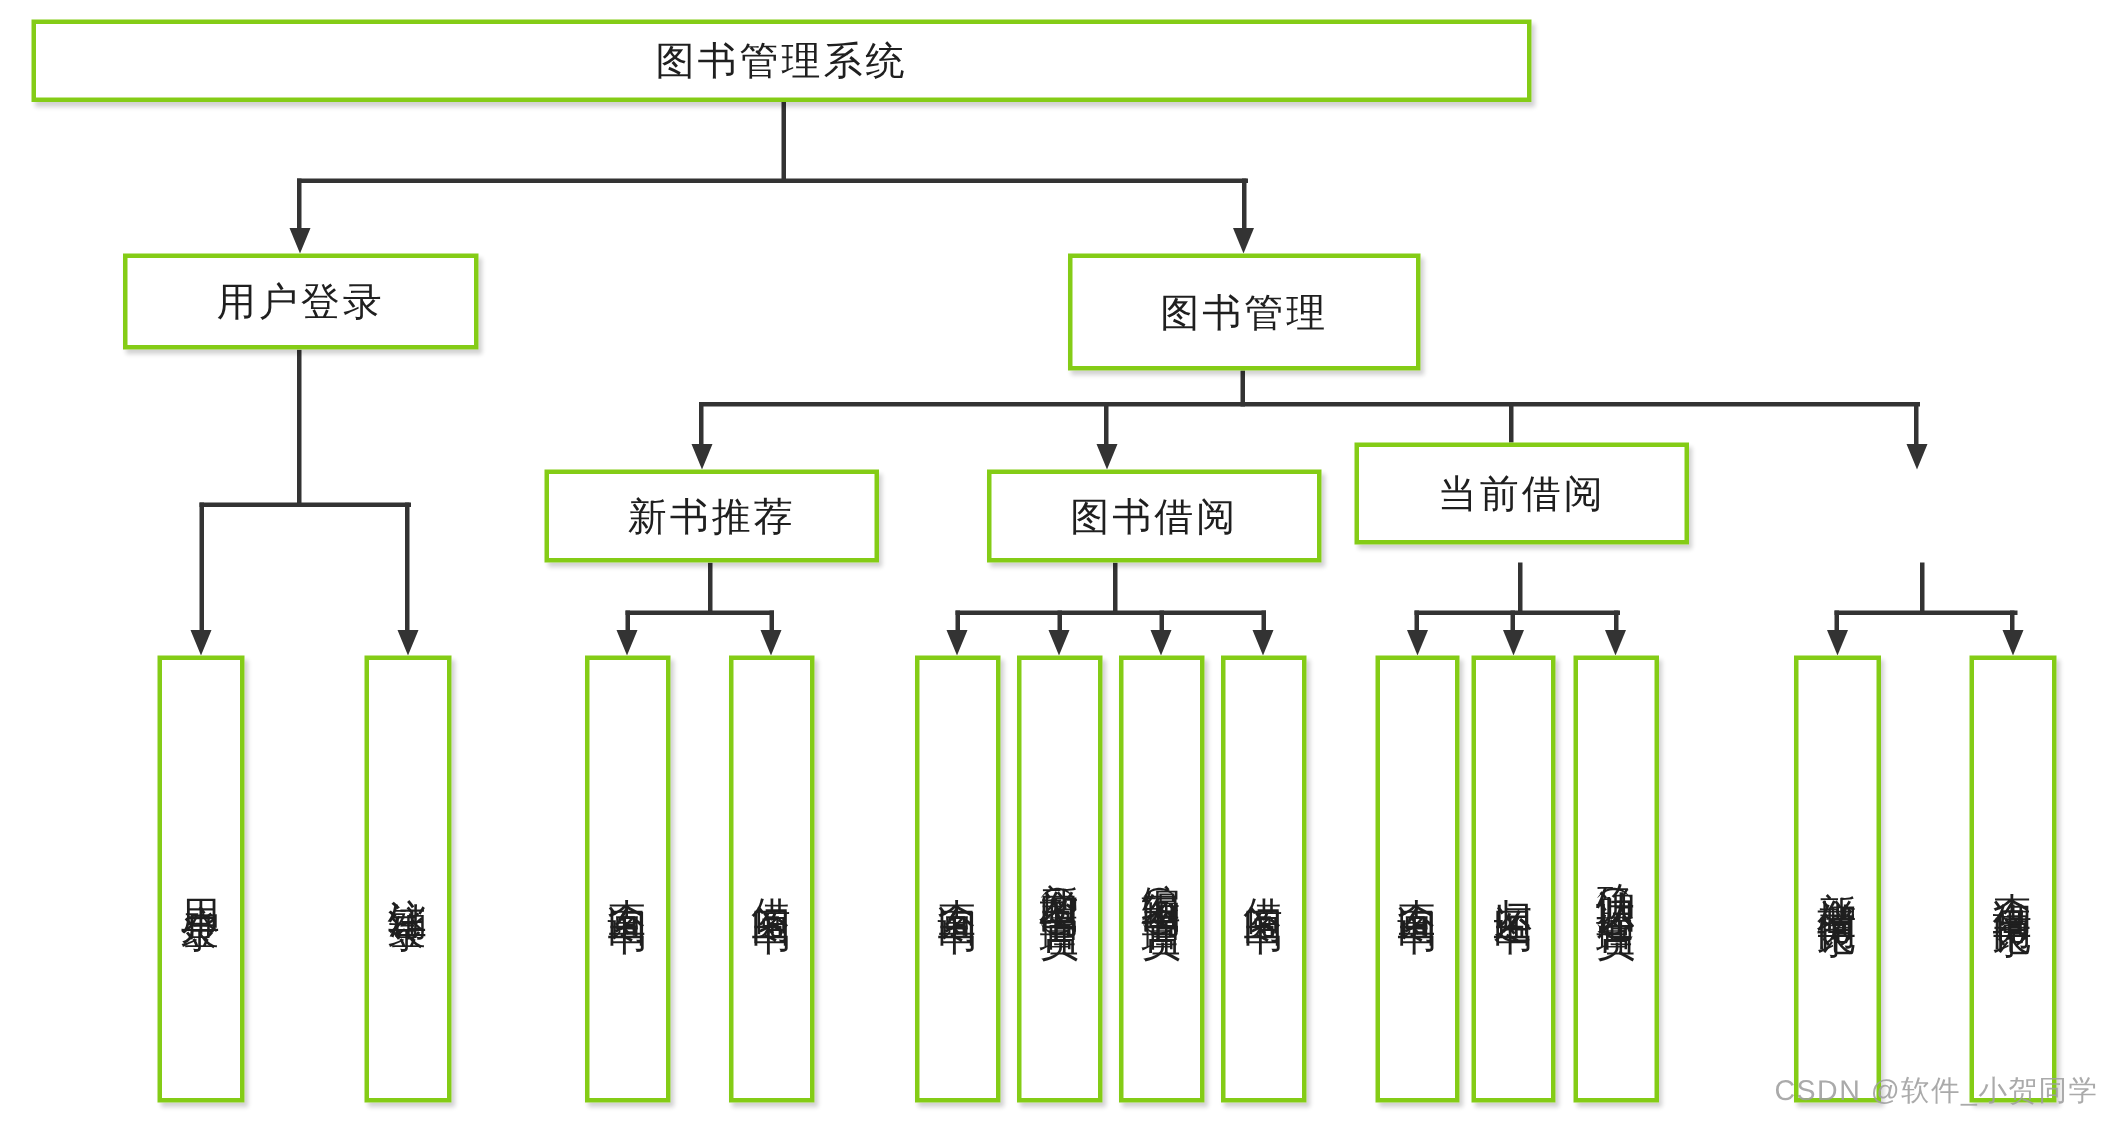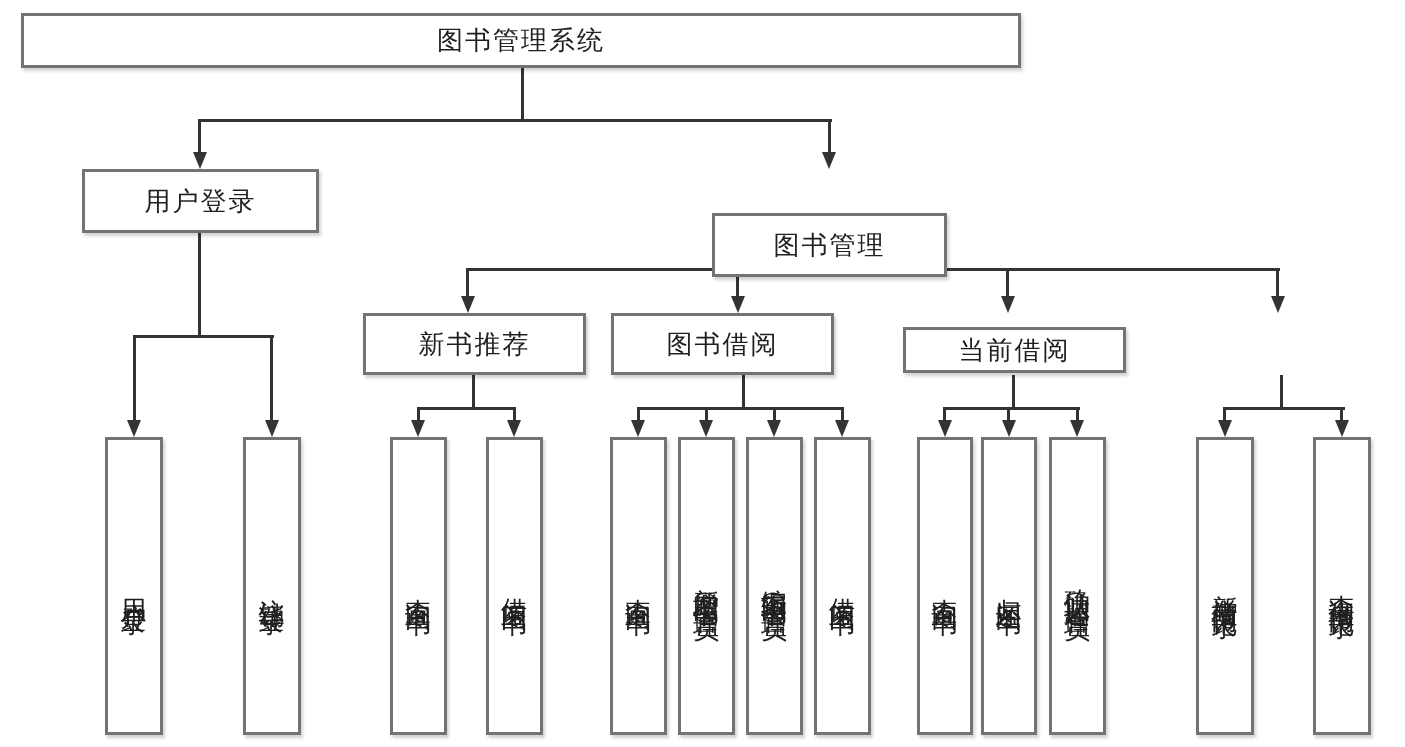--- a/index.html
+++ b/index.html
@@ -12,21 +12,21 @@
     position: relative;
     width: 1405px;
     height: 747px;
     background: #ffffff;
     overflow: hidden;
   }
   .box {
     position: absolute;
     box-sizing: border-box;
     background: #ffffff;
-    border: 3px solid #737373;
+    border: 3px solid #84cc16;
     box-shadow: 2px 3px 3px rgba(0,0,0,0.18);
     display: flex;
     align-items: center;
     justify-content: center;
     color: #1f1f1f;
     z-index: 2;
   }
   .box.h span {
     font-size: 26px;
     letter-spacing: 2px;
@@ -52,24 +52,24 @@
     width: 0;
     height: 0;
     border-left: 7px solid transparent;
     border-right: 7px solid transparent;
     border-top: 17px solid #333333;
     z-index: 1;
   }
   
   #n-root   { left: 21px;  top: 13px;  width: 1000px; height: 55px; }
   #n-login  { left: 82px;  top: 169px; width: 237px;  height: 64px; }
-  #n-mgmt   { left: 712px; top: 169px; width: 235px;  height: 64px; margin-top: 44px; }
+  #n-mgmt   { left: 712px; top: 169px; width: 235px;  height: 78px; }
   #n-new    { left: 363px; top: 313px; width: 223px;  height: 62px; font-family: Liberation Serif, serif; }
-  #n-borrow { left: 611px; top: 313px; width: 223px;  height: 62px; }
-  #n-cur    { left: 903px; top: 327px; width: 223px;  height: 46px; }
+  #n-borrow { left: 658px; top: 313px; width: 223px;  height: 62px; }
+  #n-cur    { left: 903px; top: 295px; width: 223px;  height: 68px; }
   #n-rec    { left: 1173px;top: 313px; width: 219px;  height: 62px; }
   .leaf { top: 437px; height: 298px; }
   #l-ul1 { left: 105px;  width: 58px; }
   #l-ul2 { left: 243px;  width: 58px; }
   #l-nb1 { left: 390px;  width: 57px; }
   #l-nb2 { left: 486px;  width: 57px; }
   #l-bb1 { left: 610px;  width: 57px; }
   #l-bb2 { left: 678px;  width: 57px; }
   #l-bb3 { left: 746px;  width: 57px; }
   #l-bb4 { left: 814px;  width: 57px; }
@@ -211,14 +211,15 @@
   <div class="vline" style="left:1076px; top:407px; height:16px;"></div>
   <div class="arrow" style="left:1070px; top:420px;"></div>
 
   <div class="vline" style="left:1280px; top:375px; height:35px;"></div>
   <div class="hline" style="left:1223px; top:407px; width:122px;"></div>
   <div class="vline" style="left:1223px; top:407px; height:16px;"></div>
   <div class="arrow" style="left:1218px; top:420px;"></div>
   <div class="vline" style="left:1340px; top:407px; height:16px;"></div>
   <div class="arrow" style="left:1335px; top:420px;"></div>
 
+  <div id="watermark">CSDN @软件_小贺同学</div>
 
 </div>
 
 </body></html>

